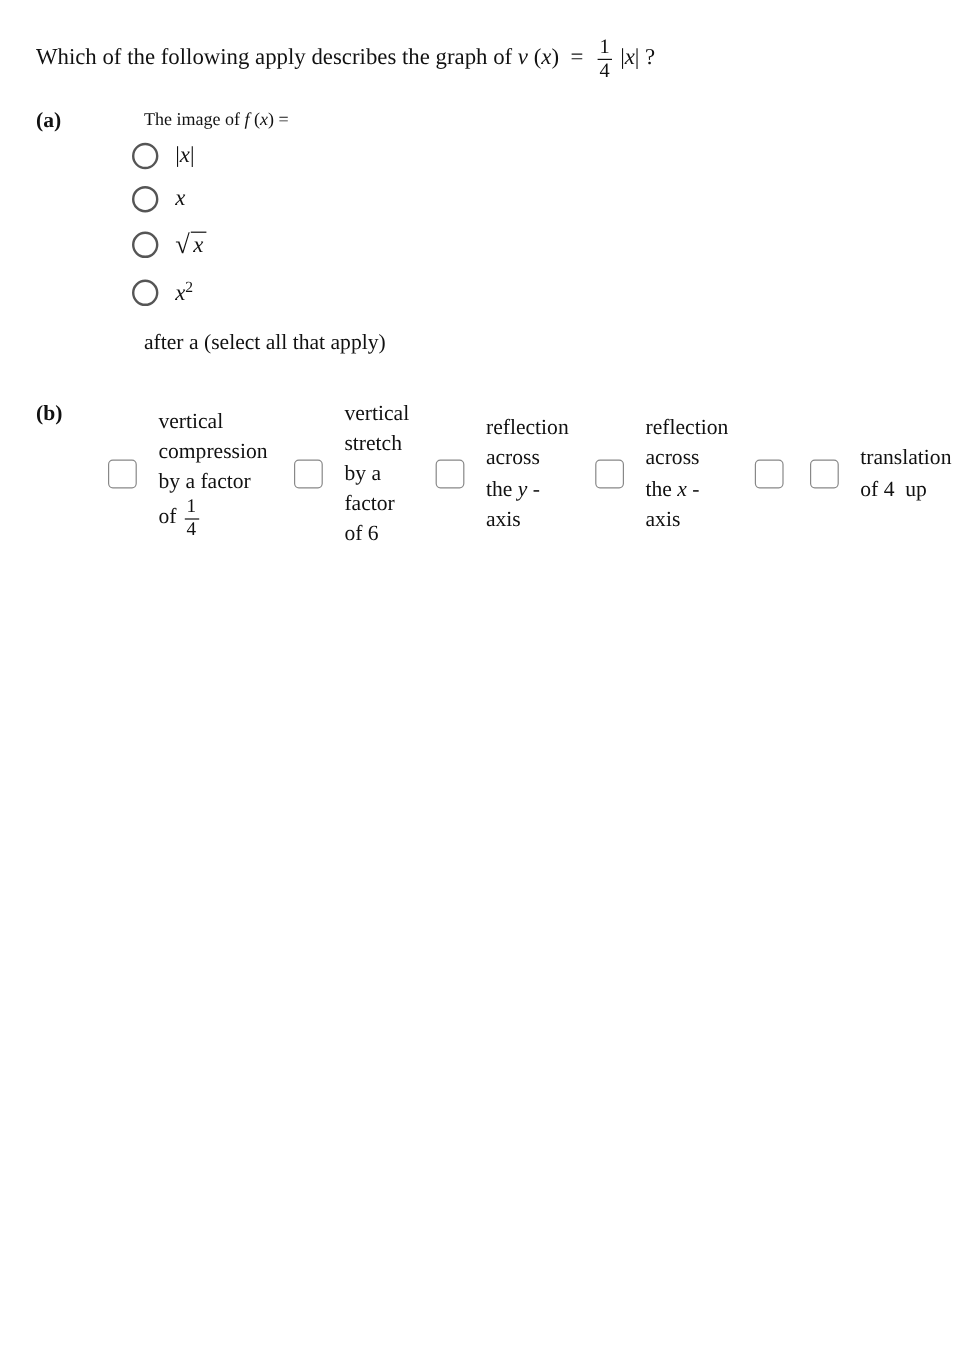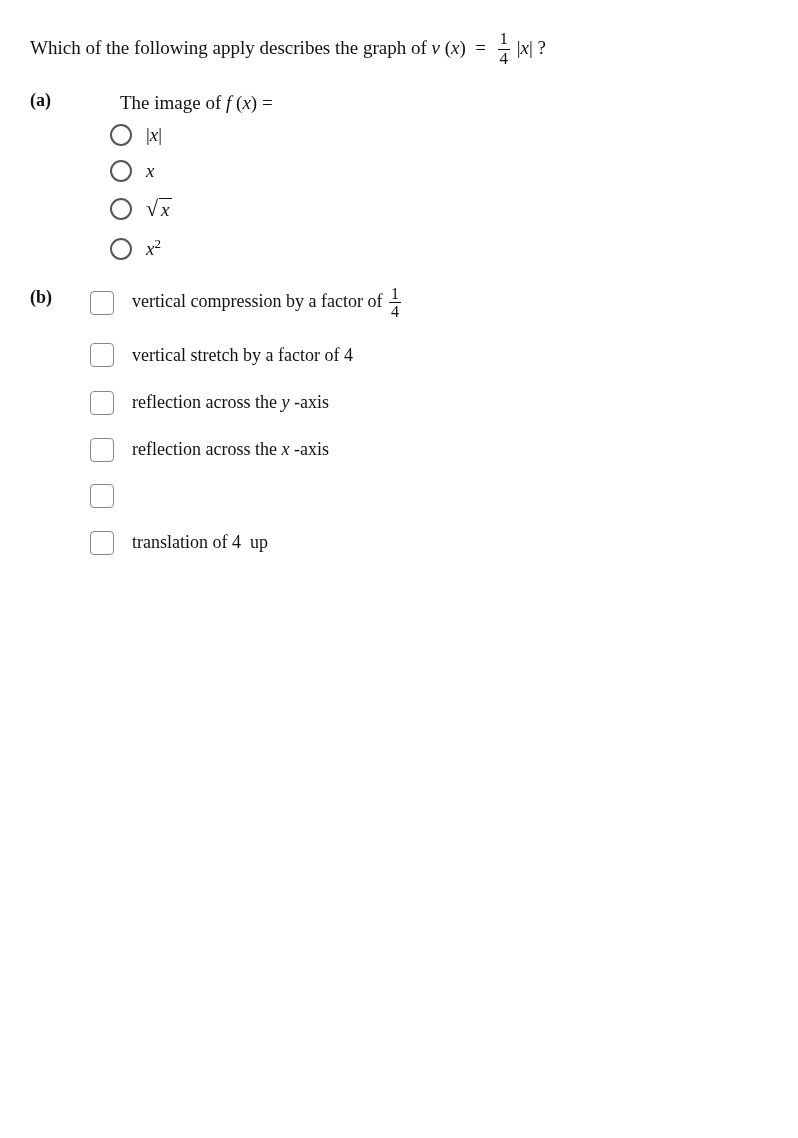--- a/index.html
+++ b/index.html
@@ -23,21 +23,21 @@
       align-items: center;
       vertical-align: middle;
       font-size: 17px;
       line-height: 1.1;
       margin: 0 2px;
     }
     .fraction .num { border-bottom: 1.5px solid #111; padding: 0 2px; }
     .fraction .den { padding: 0 2px; }
 
     .sub-label {
-      font-size: 19px;
+      font-size: 15px;
       margin-bottom: 8px;
       margin-top: 4px;
       padding-left: 40px;
     }
     .part-row {
       display: flex;
       align-items: flex-start;
       margin-bottom: 6px;
     }
     .part-label {
@@ -97,21 +97,21 @@
     .after-text {
       font-size: 18px;
       padding-left: 40px;
       margin-bottom: 30px;
       margin-top: 8px;
     }
 
     
     .checkbox-options {
       display: flex;
-      flex-direction: column;
+      flex-direction: row;
       gap: 22px;
       padding-left: 10px;
       margin-top: 0;
       justify-content: space-between;
     }
     .checkbox-option {
       display: flex;
       align-items: center;
       gap: 18px;
       font-size: 18px;
@@ -172,20 +172,21 @@
         </span>
       </div>
 
       <div class="radio-option">
         <div class="radio-circle"></div>
         <span class="option-text"><em>x</em><sup>2</sup></span>
       </div>
 
     </div>
 
+    <div class="after-text">after a (select all that apply)</div>
   </div>
 </div>
 
 <div class="part-row">
   <div class="part-label">(b)</div>
   <div class="part-content">
     <div class="checkbox-options">
 
       <div class="checkbox-option">
         <div class="checkbox-square"></div>
@@ -193,21 +194,21 @@
           vertical compression by a factor of
           <span class="fraction" style="font-size:16px;">
             <span class="num">1</span>
             <span class="den">4</span>
           </span>
         </span>
       </div>
 
       <div class="checkbox-option">
         <div class="checkbox-square"></div>
-        <span class="option-text-b">vertical stretch by a factor of 4</span>
+        <span class="option-text-b">vertical stretch by a factor of 6</span>
       </div>
 
 
       <div class="checkbox-option">
         <div class="checkbox-square"></div>
         <span class="option-text-b">reflection across the <em>y</em> -axis</span>
       </div>
 
       <div class="checkbox-option">
         <div class="checkbox-square"></div>

